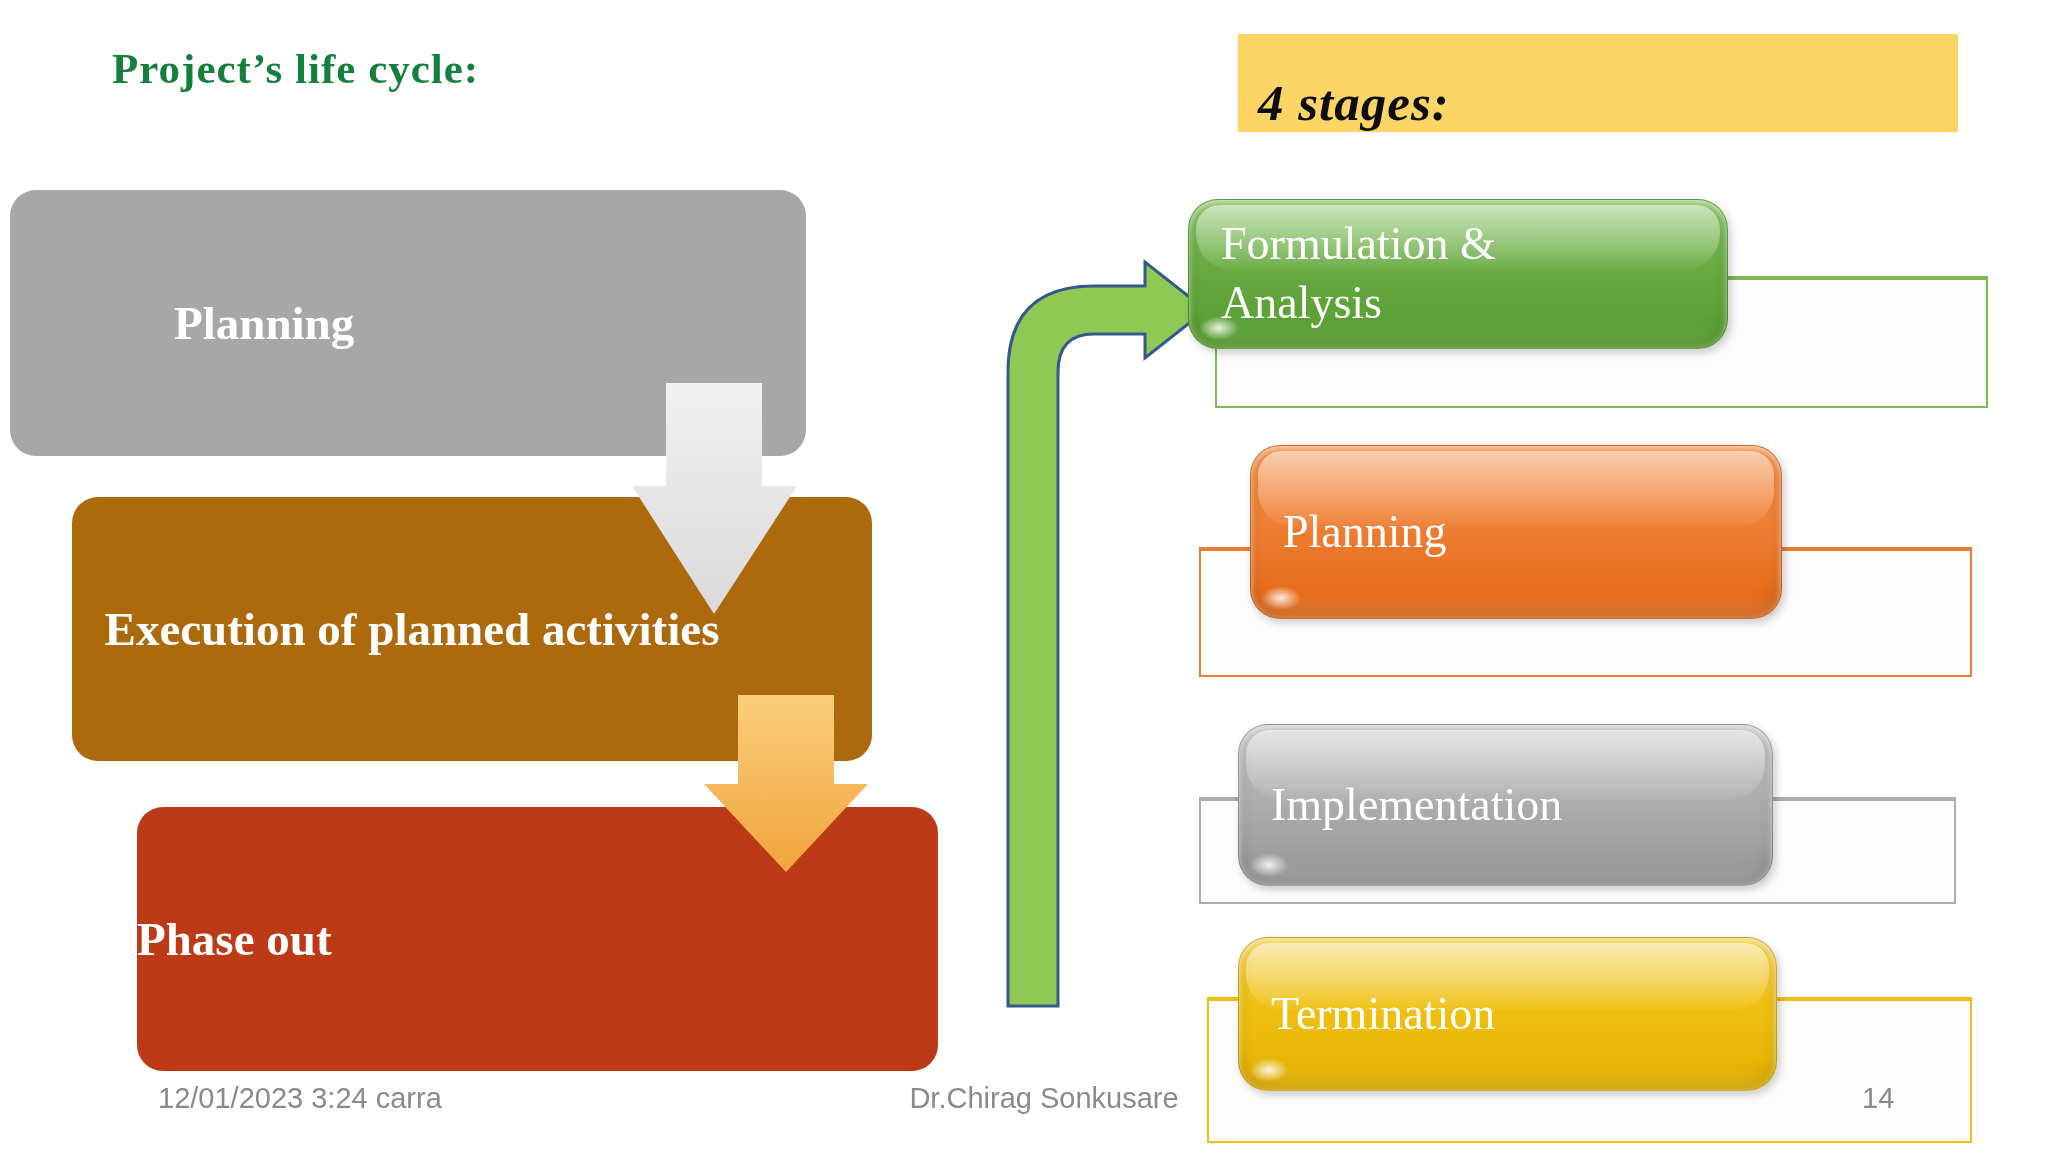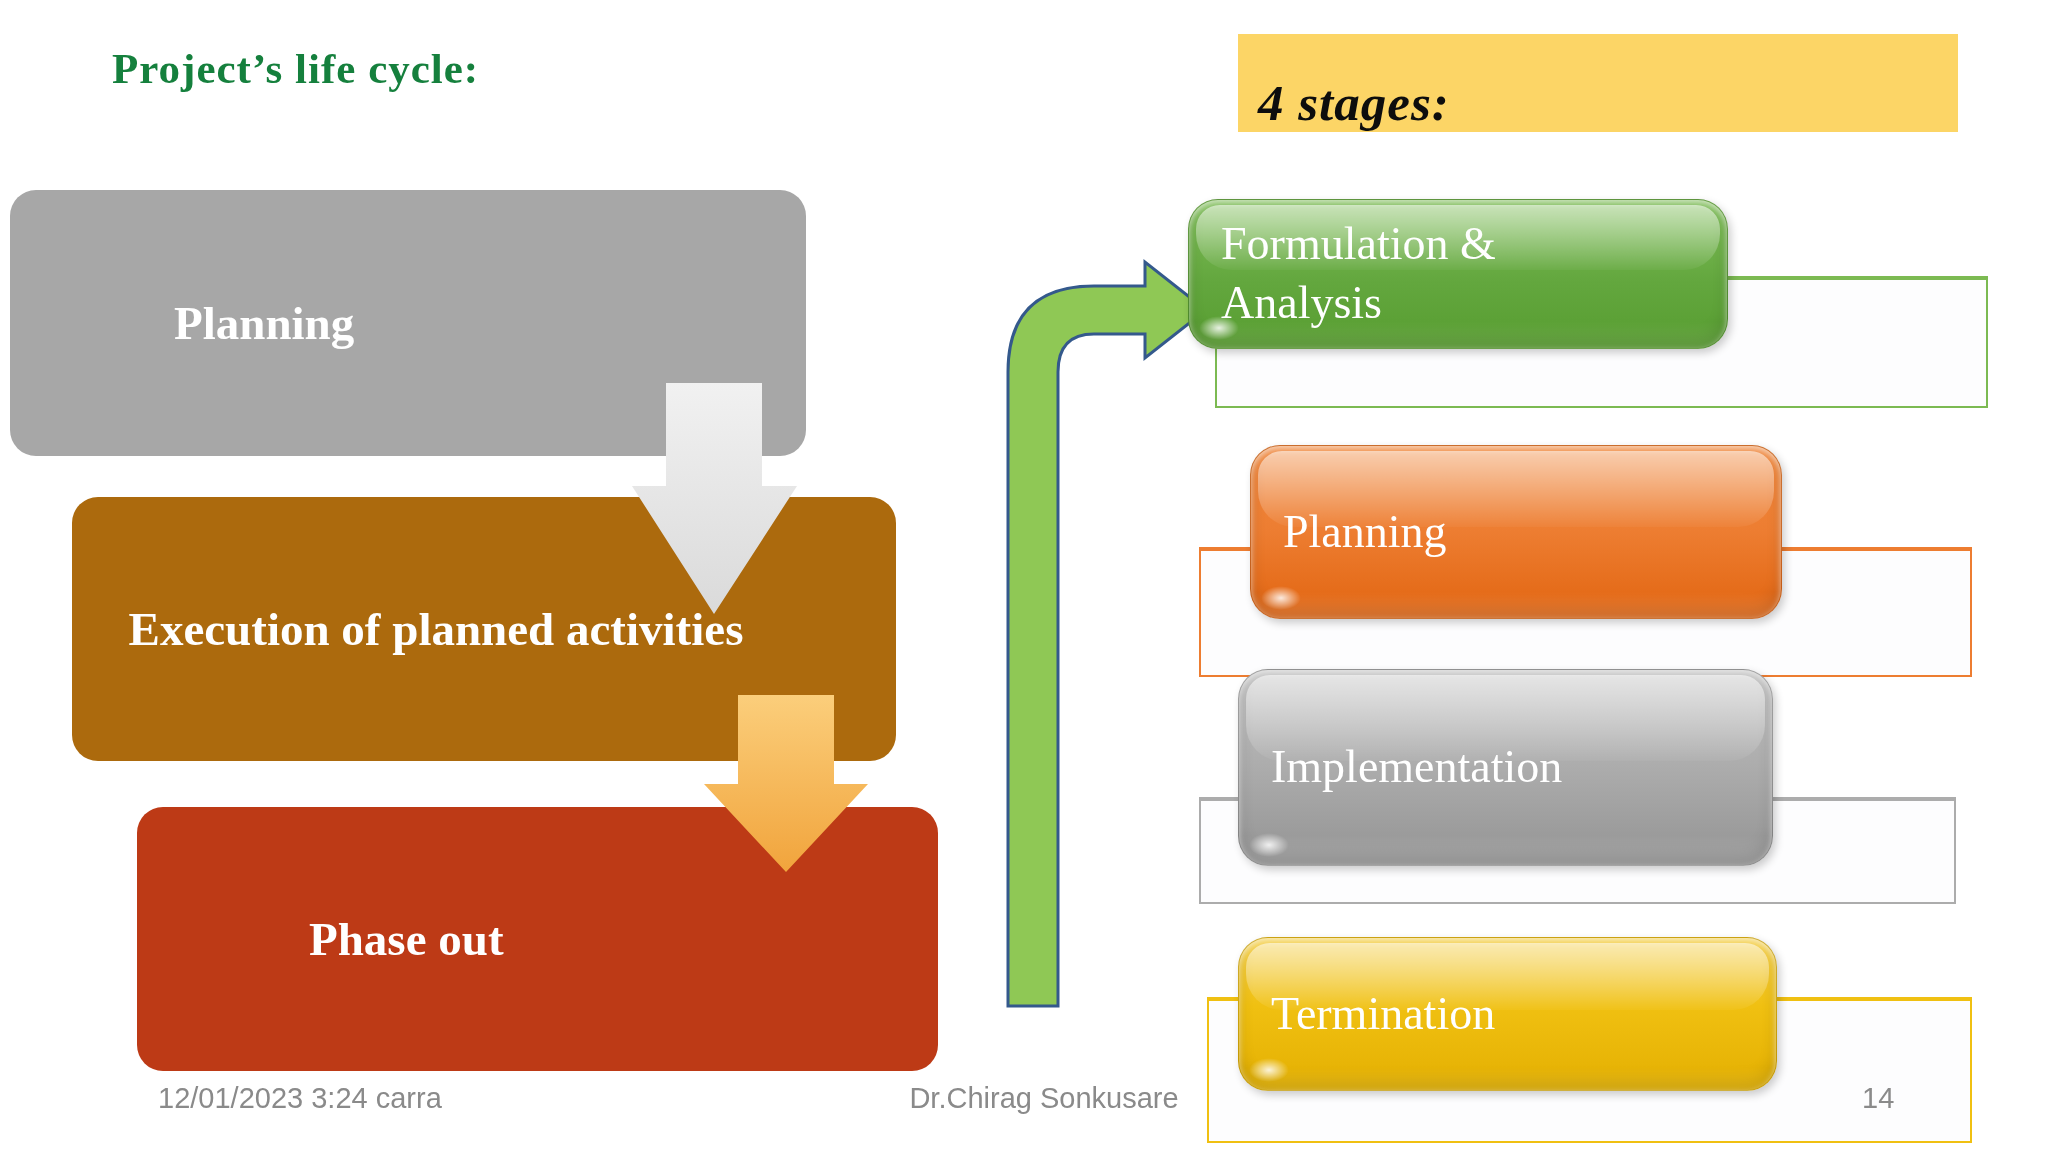--- a/index.html
+++ b/index.html
@@ -12,26 +12,26 @@
   }
 
   
   .page-title{
     position:absolute;left:112px;top:44px;
     font-size:43px;font-weight:bold;color:#15803d;
     letter-spacing:1px;
   }
   .flow-box{
     position:absolute;border-radius:26px;color:#ffffff;
-    font-weight:bold;font-size:47px;display:flex;align-items:center;padding-left:24px;
+    font-weight:bold;font-size:47px;display:flex;align-items:center;
   }
   #flow-planning{left:10px;top:190px;width:796px;height:266px;background:#a7a7a7;padding-left:164px;box-sizing:border-box;}
   #flow-execution{left:72px;top:497px;width:800px;height:264px;background:#ac6a0d;}
   #flow-execution .flow-label{display:block;width:620px;margin-left:30px;text-align:center;line-height:1.38;}
-  #flow-phaseout{left:137px;top:807px;width:801px;height:264px;background:#bd3a16;padding-left:172px;box-sizing:border-box;}
+  #flow-phaseout{left:137px;top:807px;width:801px;height:264px;background:#bd3a16;box-sizing:border-box;}
 
   
   #arrow-layer{position:absolute;left:0;top:0;width:2048px;height:1152px;pointer-events:none;z-index:5;}
 
   
   .stages-header-bar{
     position:absolute;left:1238px;top:34px;width:720px;height:98px;
     background:#fcd566;display:flex;align-items:flex-end;
   }
   .stages-header-label{
@@ -68,21 +68,21 @@
     pointer-events:none;
   }
   .stage-label{
     position:relative;z-index:2;color:#ffffff;font-size:46px;line-height:1.28;
   }
   #btn-0{left:1188px;top:199px;width:540px;height:150px;
     background:linear-gradient(180deg,#7fbd59 0%,#63a73e 55%,#5ca136 82%,#6faf49 100%);}
   #btn-0 .stage-label{width:420px;}
   #btn-1{left:1250px;top:445px;width:532px;height:174px;
     background:linear-gradient(180deg,#f0893f 0%,#ed7d31 50%,#e56c1a 85%,#ee8137 100%);}
-  #btn-2{left:1238px;top:669px;width:535px;height:197px;
+  #btn-2{left:1238px;top:724px;width:535px;height:162px;
     background:linear-gradient(180deg,#c2c2c2 0%,#acacac 50%,#9b9b9b 85%,#ababab 100%);}
   #btn-3{left:1238px;top:937px;width:539px;height:154px;
     background:linear-gradient(180deg,#f4cf4a 0%,#f0c011 45%,#e7b406 85%,#efbf17 100%);font-family:Liberation Serif, serif;}
 
   
   .footer-text{
     position:absolute;font-family:"Liberation Sans", sans-serif;
     font-size:29px;color:#8a8a8a;top:1082px;z-index:8;
   }
   #footer-datetime{left:158px;}

